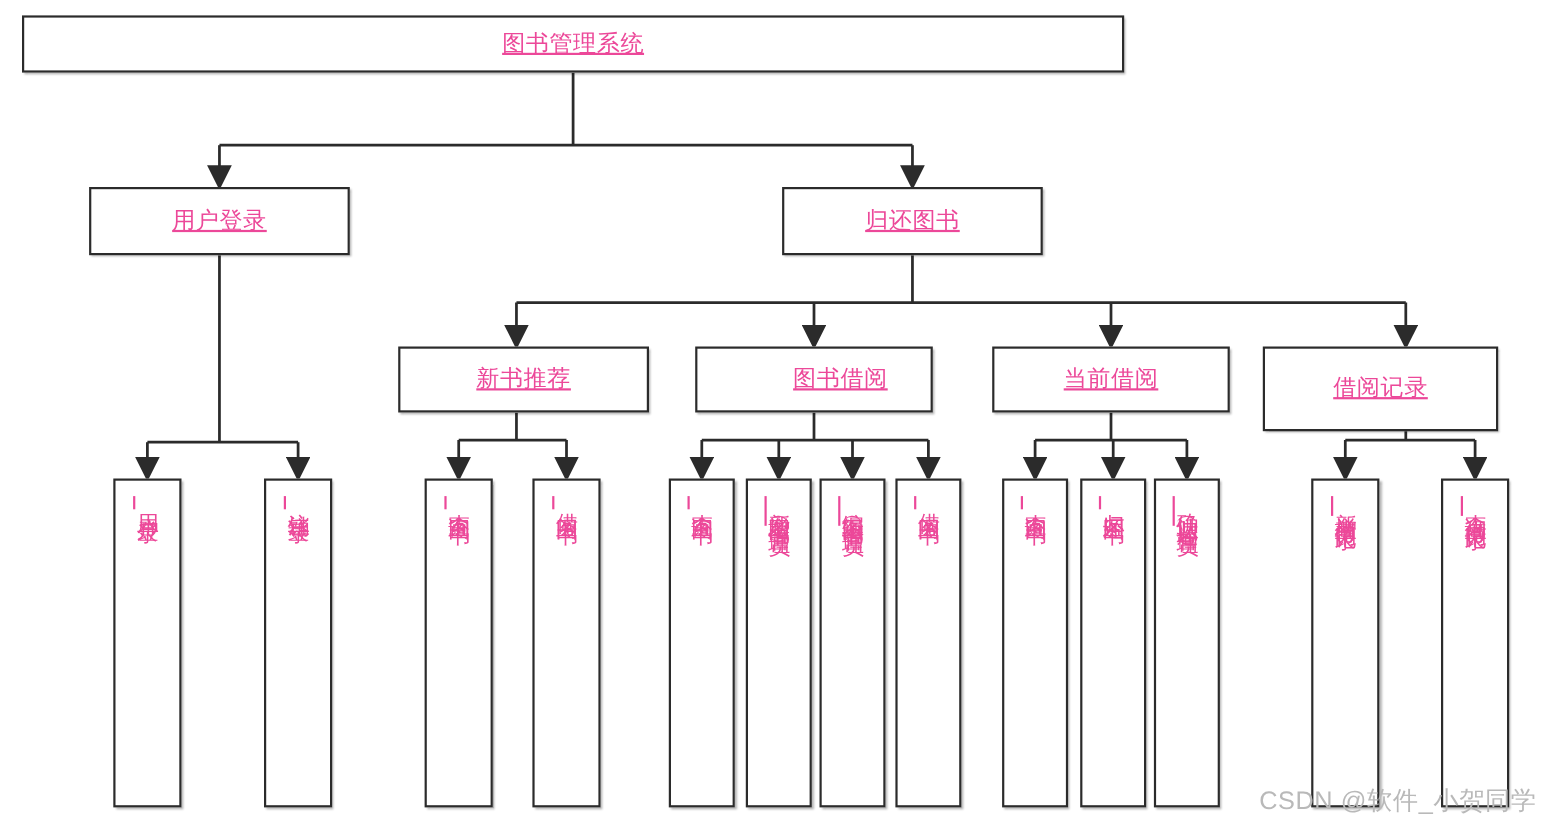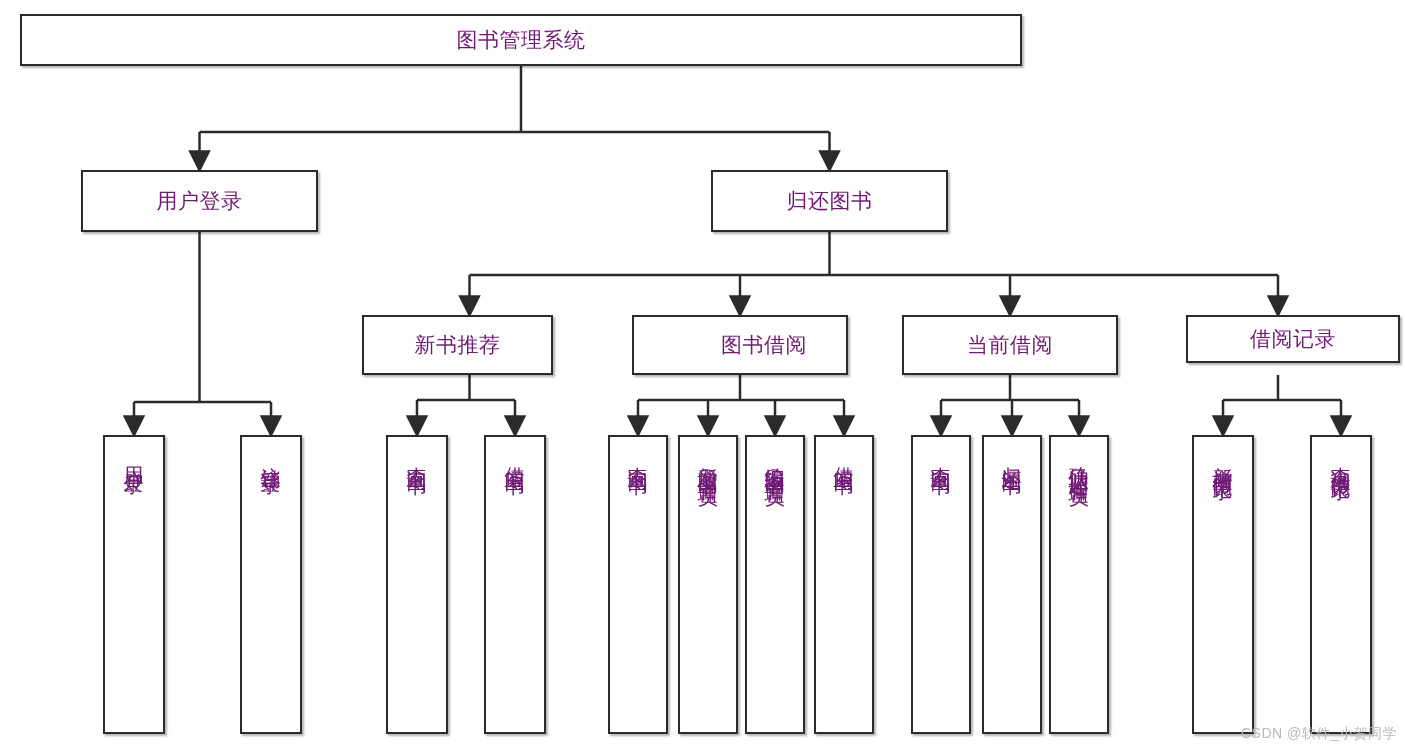--- a/index.html
+++ b/index.html
@@ -35,42 +35,43 @@
     box-shadow: 2px 2px 2px rgba(0,0,0,0.30);
     display: flex;
     align-items: center;
     justify-content: center;
     z-index: 2;
   }
   .node-label {
     font-size: 21px;
     line-height: 1.15;
     letter-spacing: 0.5px;
-    color: #701a75;
+    color: #ec4899;
     white-space: nowrap;
     text-align: center;
+    text-decoration: underline;
   }
   
   .node.vertical {
     align-items: flex-start;
     padding-top: 14px;
   }
   .node.vertical .node-label {
     writing-mode: vertical-rl;
     text-orientation: upright;
     font-size: 20px;
     letter-spacing: 3px;
     line-height: 1;
     white-space: nowrap;
   }
   .watermark {
     position: absolute;
     right: 8px;
     bottom: 4px;
-    font-size: 14px;
+    font-size: 23px;
     color: #b9b9b9;
     letter-spacing: 0.5px;
     z-index: 5;
     white-space: nowrap;
   }
 </style>
 </head>
 <body>
 
 <div id="diagram">
@@ -121,30 +122,30 @@
   <div id="nodes-layer">
       <div class="node" style="left: 20px; top: 14px; width: 1002px; height: 52px;">
         <span class="node-label">图书管理系统</span>
       </div>
       <div class="node" style="left: 81px; top: 170px; width: 237px; height: 62px;">
         <span class="node-label">用户登录</span>
       </div>
       <div class="node" style="left: 711px; top: 170px; width: 237px; height: 62px;">
         <span class="node-label">归还图书</span>
       </div>
-      <div class="node" style="left: 362px; top: 315px; width: 191px; height: 60px;">
+      <div class="node" style="left: 362px; top: 315px; width: 228px; height: 60px;">
         <span class="node-label">新书推荐</span>
       </div>
       <div class="node" style="left: 632px; top: 315px; width: 216px; height: 60px; padding-left: 48px;">
         <span class="node-label">图书借阅</span>
       </div>
       <div class="node" style="left: 902px; top: 315px; width: 216px; height: 60px;">
         <span class="node-label">当前借阅</span>
       </div>
-      <div class="node" style="left: 1186px; top: 315px; width: 214px; height: 48px;">
+      <div class="node" style="left: 1148px; top: 315px; width: 214px; height: 77px;">
         <span class="node-label">借阅记录</span>
       </div>
       <div class="node vertical" style="left: 103px; top: 435px; width: 62px; height: 299px;">
         <span class="node-label">用户登录</span>
       </div>
       <div class="node vertical" style="left: 240px; top: 435px; width: 62px; height: 299px;">
         <span class="node-label">注销登录</span>
       </div>
       <div class="node vertical" style="left: 386px; top: 435px; width: 62px; height: 299px;">
         <span class="node-label">查询图书</span>

